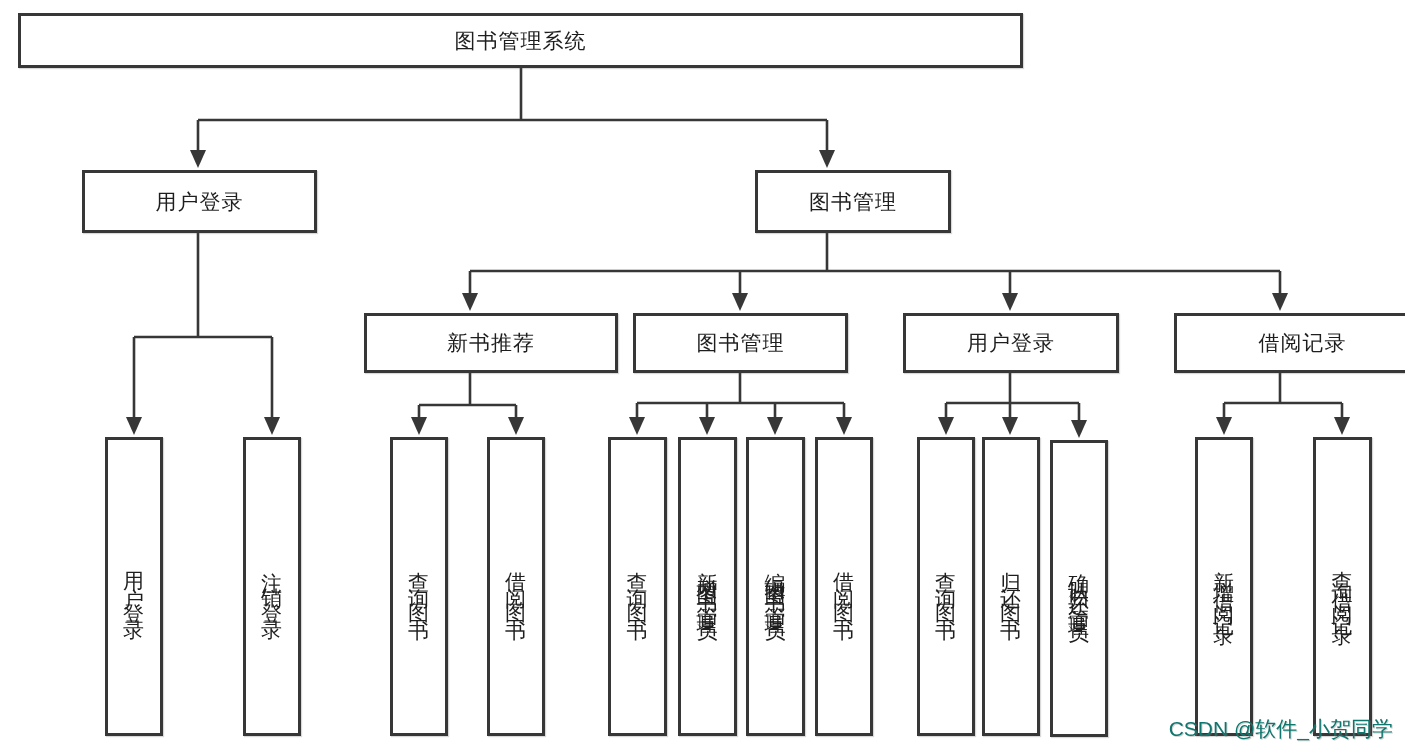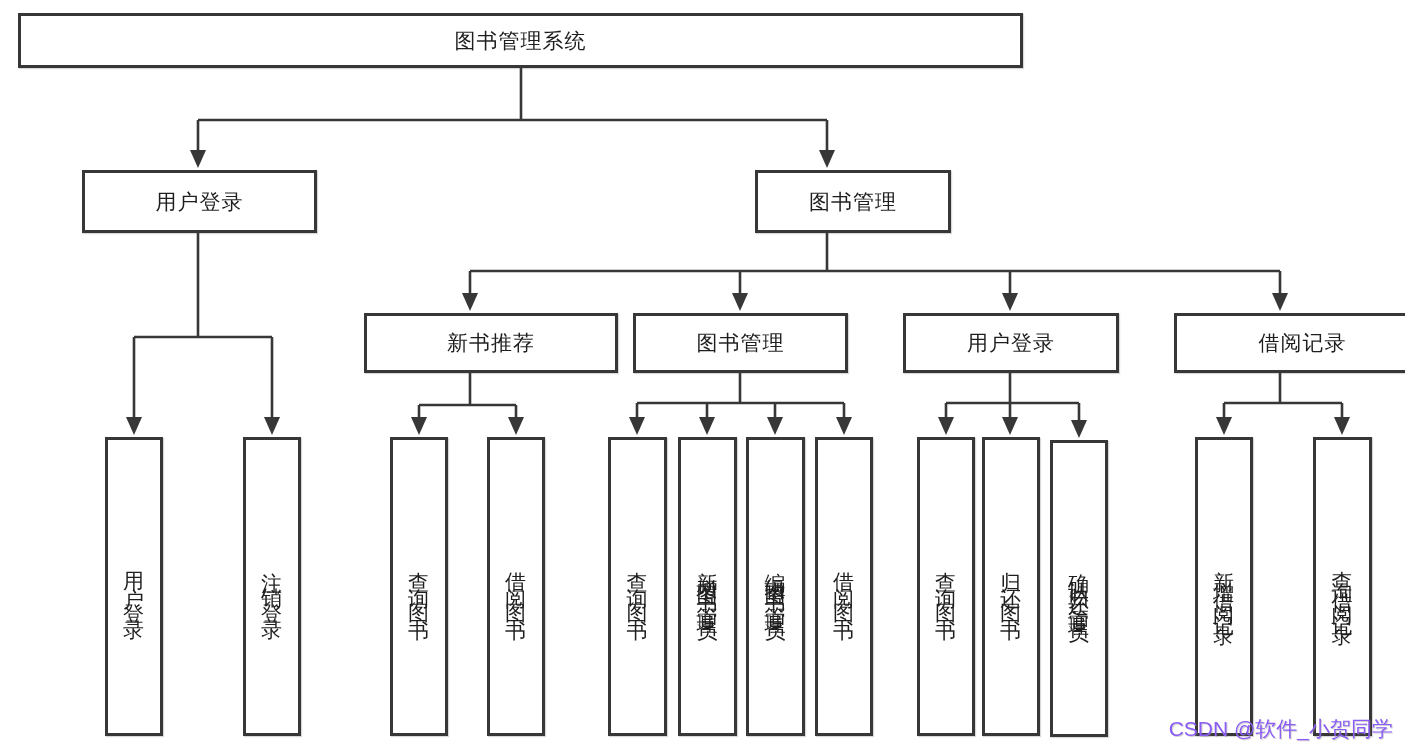--- a/index.html
+++ b/index.html
@@ -72,21 +72,21 @@
   .n-cb-query    { left: 917px; }
   .n-cb-return   { left: 982px; }
   .n-cb-confirm  { left: 1050px; top: 440px; height: 297px; }
   .n-br-add      { left: 1195px; }
   .n-br-query    { left: 1313px; width: 59px; }
   .watermark {
     position: absolute;
     right: 12px;
     bottom: 4px;
     font-size: 21px;
-    color: #8b5cf6;
+    color: #0f766e;
     text-shadow: 1px 1px 0 rgba(130,130,130,0.35);
     white-space: nowrap;
   }
 </style>
 </head>
 <body>
 
 <div class="stage">
 
   <svg class="edges" viewBox="0 0 1405 747">

